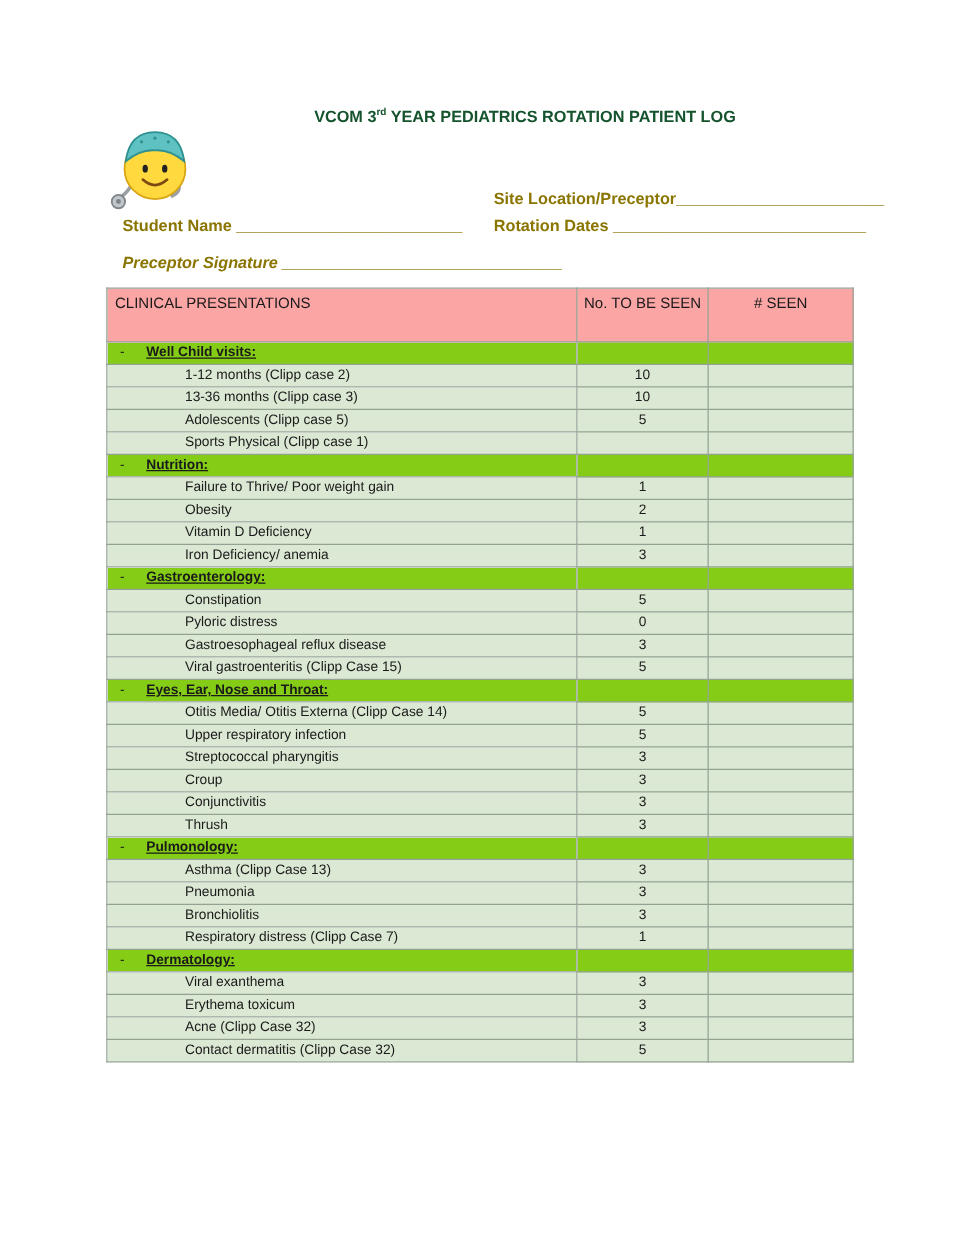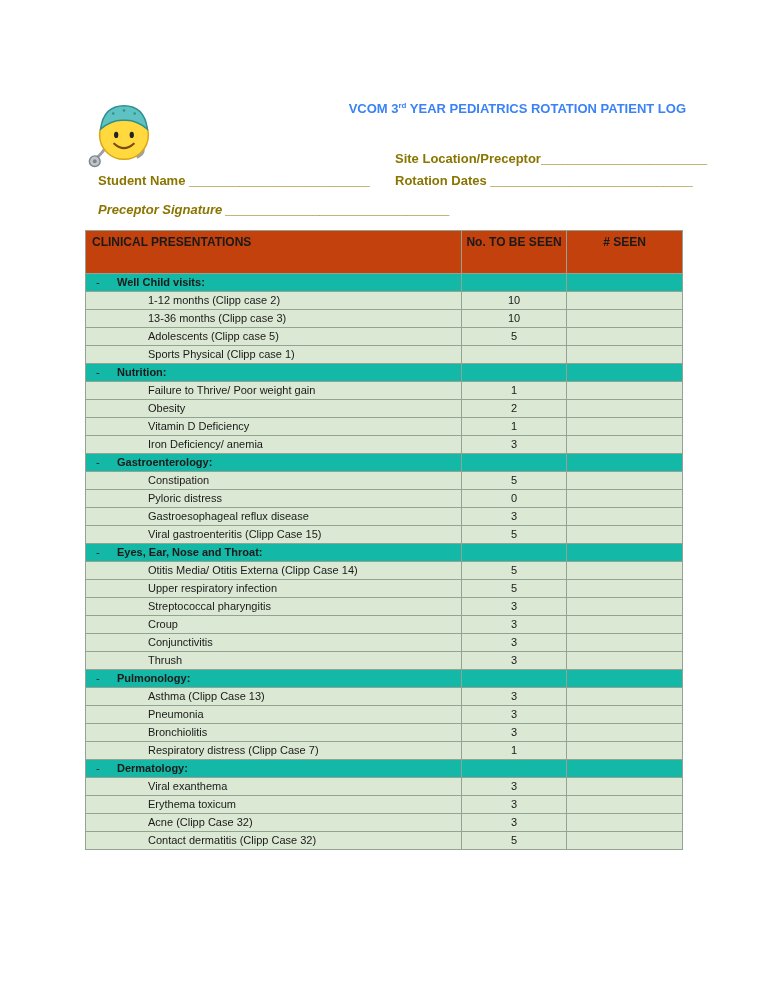--- a/index.html
+++ b/index.html
@@ -1,48 +1,48 @@
 <!DOCTYPE html>
 <html><head>
 <meta charset="utf-8">
 <style>
   html,body { margin:0; padding:0; background:#ffffff; }
   .page {
     position:relative; width:768px; height:994px; background:#ffffff;
     font-family:"Liberation Sans", sans-serif; overflow:hidden;
   }
   .title {
-    position:absolute; top:85px; left:170px; width:500px; margin:16px;
-    text-align:right; font-size:13px; font-weight:bold; color:#3b82f6;
+    position:absolute; top:85px; left:170px; width:500px; margin:0;
+    text-align:center; font-size:13px; font-weight:bold; color:#14532d;
   }
   .title sup { font-size:8px; }
   .clipart { position:absolute; left:84px; top:94px; width:78px; height:76px; }
   .field {
     position:absolute; font-size:13px; font-weight:bold; color:#8A7500; white-space:pre;
   }
   .f-site { left:395px; top:151px; }
   .f-student { left:98px; top:173px; }
   .f-rotation { left:395px; top:173px; }
   .f-preceptor { left:98px; top:202px; font-style:italic; }
 
   table.log {
     position:absolute; left:85px; top:230px; width:597px;
     border-collapse:collapse; table-layout:fixed;
     font-size:11px; color:#1a1a1a;
   }
   col.c1 { width:376px; } col.c2 { width:105px; } col.c3 { width:116px; }
   th, td { border:1px solid #93A293; }
   thead th {
-    background:#c2410c; font-size:12px; font-weight:bold;
+    background:#fca5a5; font-size:12px; font-weight:normal;
     vertical-align:top; padding:4px 0 0 0; height:38px;margin-top:40px;
   }
   th.th1 { text-align:left; padding-left:6px; }
   th.th2, th.th3 { text-align:center; }
   td { height:17px; line-height:17px; padding:0; }
-  tr.category td { background:#14b8a6; }
+  tr.category td { background:#84cc16;text-decoration:underline; }
   tr.item td { background:#DBE8D3; }
   td.label-cell { text-align:left; white-space:nowrap; overflow:hidden; }
   tr.item td.label-cell { padding-left:62px; }
   .cat-dash { display:inline-block; margin-left:10px; width:21px; }
   .cat-label { font-weight:bold; }
   td.count { text-align:center; }
 </style>
 </head>
 <body>
 

